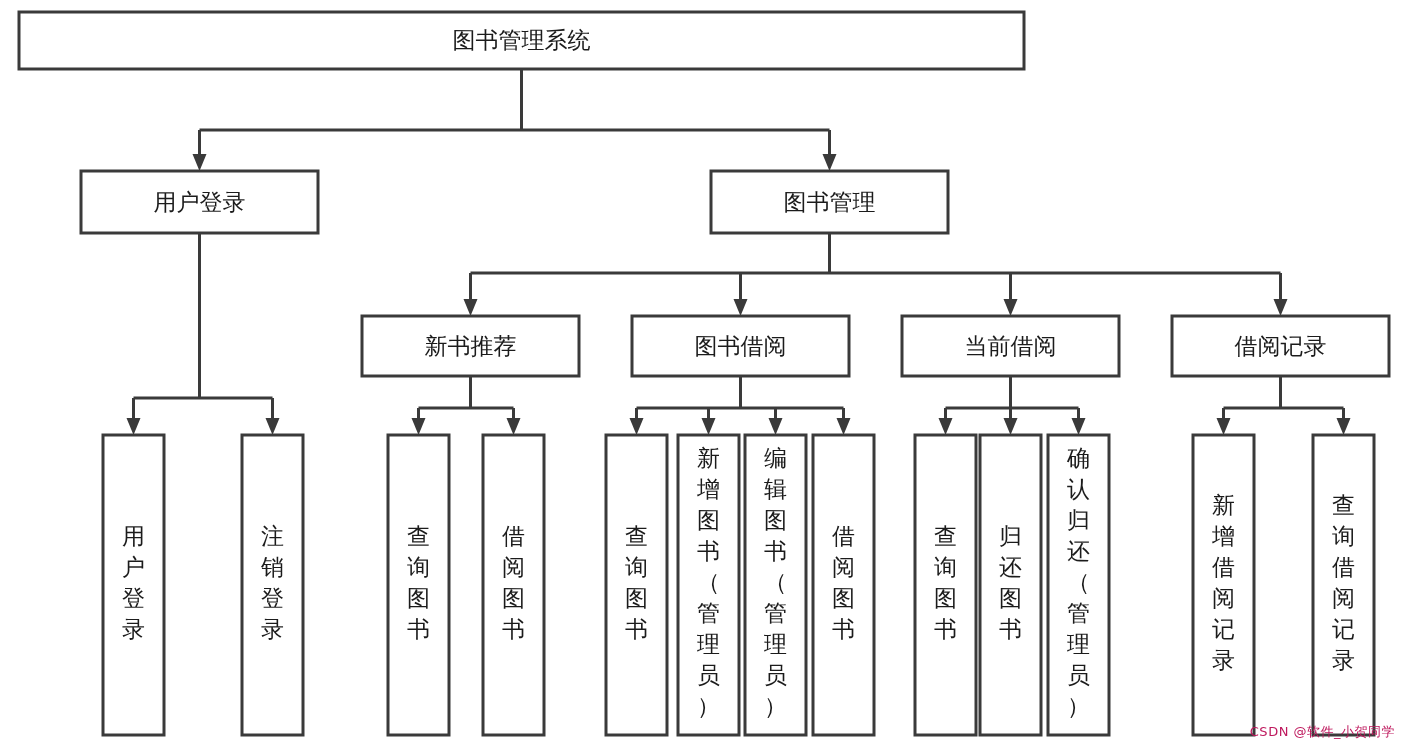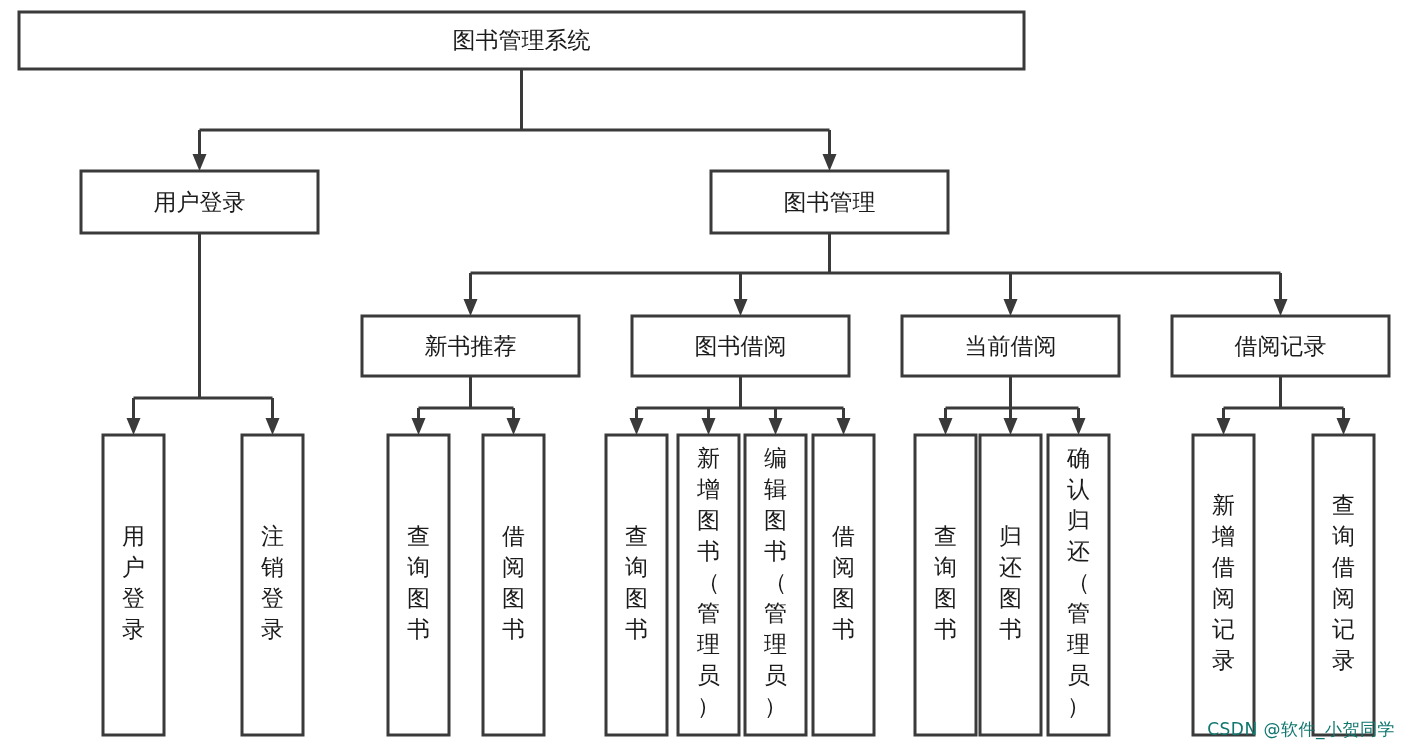--- a/index.html
+++ b/index.html
@@ -54,22 +54,22 @@
     font-family: "DejaVu Sans", "Liberation Sans", sans-serif;
     font-size: 23px;
     fill: #1b1b1b;
     text-anchor: middle;
   }
   .watermark {
     position: absolute;
     right: 10px;
     bottom: 6px;
     font-family: "DejaVu Sans", "Liberation Sans", sans-serif;
-    font-size: 17px;
-    color: #0f766e;
+    font-size: 13px;
+    color: #be185d;
     white-space: nowrap;
     letter-spacing: 0.5px;
     pointer-events: none;
   }
 </style>
 </head>
 <body>
 
 <div id="diagram-root">
   <svg id="diagram-svg" viewBox="0 0 1405 747" xmlns="http://www.w3.org/2000/svg">

